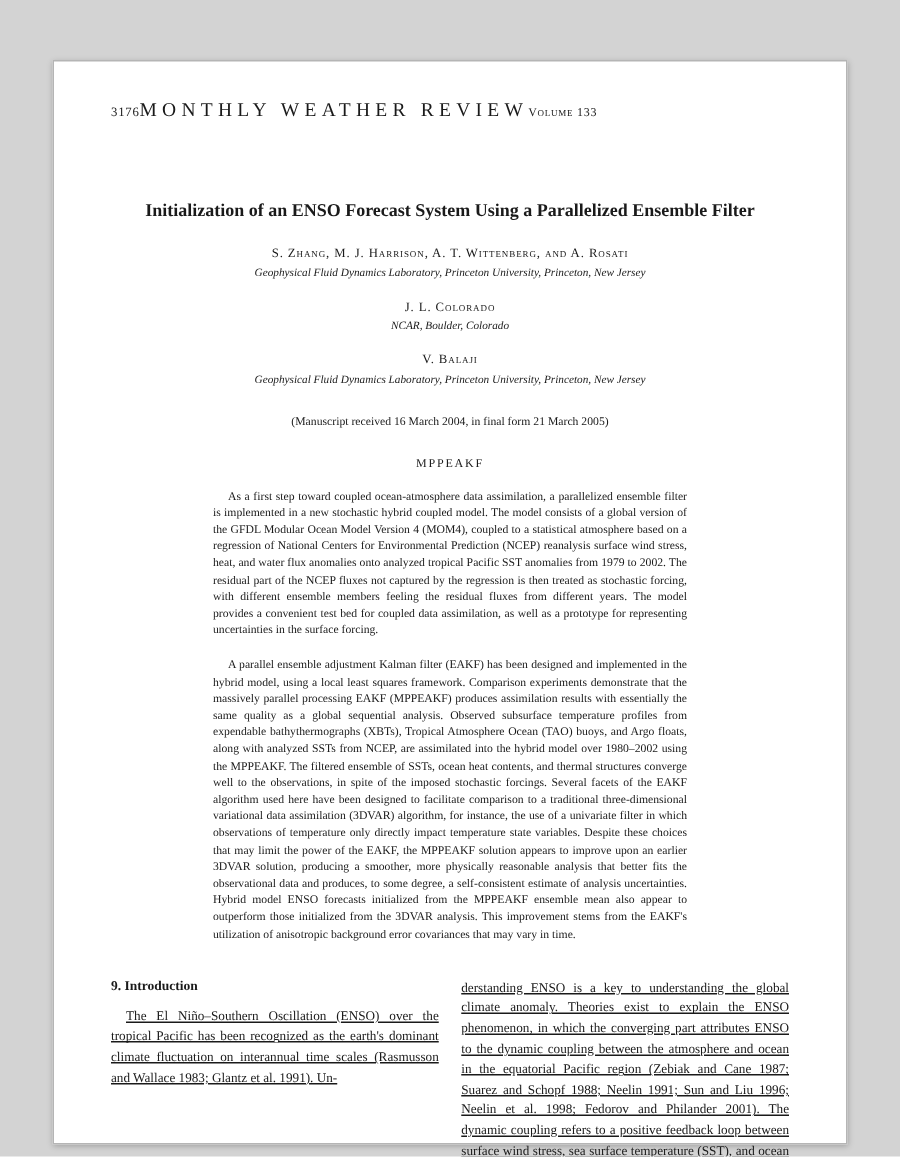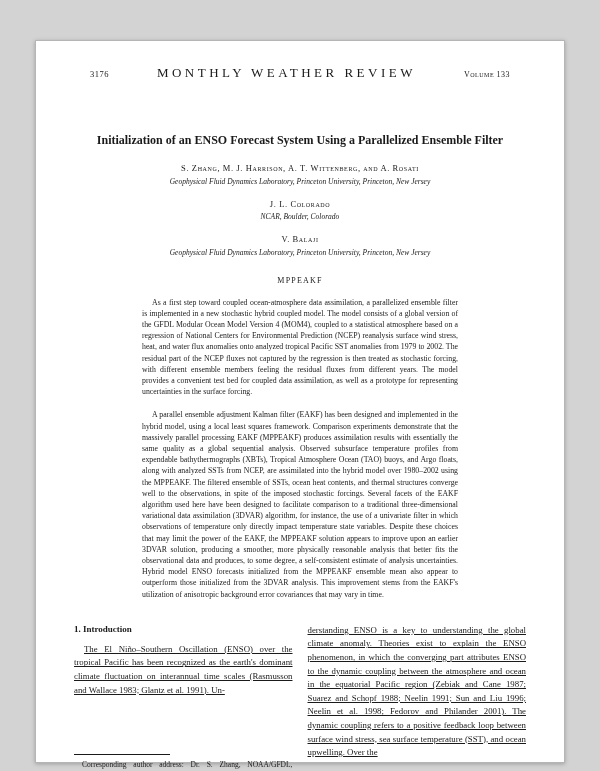--- a/index.html
+++ b/index.html
@@ -20,24 +20,23 @@
     height: 723px;
     margin: 40px auto 0 auto;
     background: #ffffff;
     border: 1px solid #b5b5b5;
     box-shadow: 0 1px 4px rgba(0,0,0,0.25);
     padding: 24px 38px 16px 38px;
     position: relative;
   }
   .running-head {
     display: flex;
-    justify-content: center;
+    justify-content: flex-start;
     align-items: baseline;
     font-size: 8.5px;
-    gap: 48px;
   }
   .running-head .pagenum {
     font-weight: normal;
     letter-spacing: 0.5px;
   }
   .running-head .journal {
     letter-spacing: 3.5px;
     font-size: 13px;
   }
   .running-head .volume {
@@ -148,32 +147,33 @@
   <div class="author-group">
     <div class="author-names">J. L. Colorado</div>
     <div class="author-affil">NCAR, Boulder, Colorado</div>
   </div>
 
   <div class="author-group">
     <div class="author-names">V. Balaji</div>
     <div class="author-affil">Geophysical Fluid Dynamics Laboratory, Princeton University, Princeton, New Jersey</div>
   </div>
 
+  <div class="manuscript-note">(Manuscript received 16 March 2004, in final form 21 March 2005)</div>
 
   <div class="abstract-heading">MPPEAKF</div>
 
   <div class="abstract">
     <p>As a first step toward coupled ocean-atmosphere data assimilation, a parallelized ensemble filter is implemented in a new stochastic hybrid coupled model. The model consists of a global version of the GFDL Modular Ocean Model Version 4 (MOM4), coupled to a statistical atmosphere based on a regression of National Centers for Environmental Prediction (NCEP) reanalysis surface wind stress, heat, and water flux anomalies onto analyzed tropical Pacific SST anomalies from 1979 to 2002. The residual part of the NCEP fluxes not captured by the regression is then treated as stochastic forcing, with different ensemble members feeling the residual fluxes from different years. The model provides a convenient test bed for coupled data assimilation, as well as a prototype for representing uncertainties in the surface forcing.</p>
     <p>A parallel ensemble adjustment Kalman filter (EAKF) has been designed and implemented in the hybrid model, using a local least squares framework. Comparison experiments demonstrate that the massively parallel processing EAKF (MPPEAKF) produces assimilation results with essentially the same quality as a global sequential analysis. Observed subsurface temperature profiles from expendable bathythermographs (XBTs), Tropical Atmosphere Ocean (TAO) buoys, and Argo floats, along with analyzed SSTs from NCEP, are assimilated into the hybrid model over 1980–2002 using the MPPEAKF. The filtered ensemble of SSTs, ocean heat contents, and thermal structures converge well to the observations, in spite of the imposed stochastic forcings. Several facets of the EAKF algorithm used here have been designed to facilitate comparison to a traditional three-dimensional variational data assimilation (3DVAR) algorithm, for instance, the use of a univariate filter in which observations of temperature only directly impact temperature state variables. Despite these choices that may limit the power of the EAKF, the MPPEAKF solution appears to improve upon an earlier 3DVAR solution, producing a smoother, more physically reasonable analysis that better fits the observational data and produces, to some degree, a self-consistent estimate of analysis uncertainties. Hybrid model ENSO forecasts initialized from the MPPEAKF ensemble mean also appear to outperform those initialized from the 3DVAR analysis. This improvement stems from the EAKF's utilization of anisotropic background error covariances that may vary in time.</p>
   </div>
 
   <div class="columns">
 
     <div class="col">
-      <h2 class="section-heading">1. Introduction</h2>
+      <h2 class="section-heading">9. Introduction</h2>
       <p class="body-p indent">The El Niño–Southern Oscillation (ENSO) over the tropical Pacific has been recognized as the earth's dominant climate fluctuation on interannual time scales (Rasmusson and Wallace 1983; Glantz et al. 1991). Un-</p>
       <div class="footnote">
         <div class="footnote-rule"></div>
         <p class="first">
           <span class="italic">Corresponding author address:</span><span> Dr. S. Zhang, NOAA/GFDL, Princeton University, P.O. Box 308, Princeton, NJ 08542.</span>
         </p>
         <p>E-mail: snz@gfdl.noaa.gov</p>
       </div>
     </div>
 

